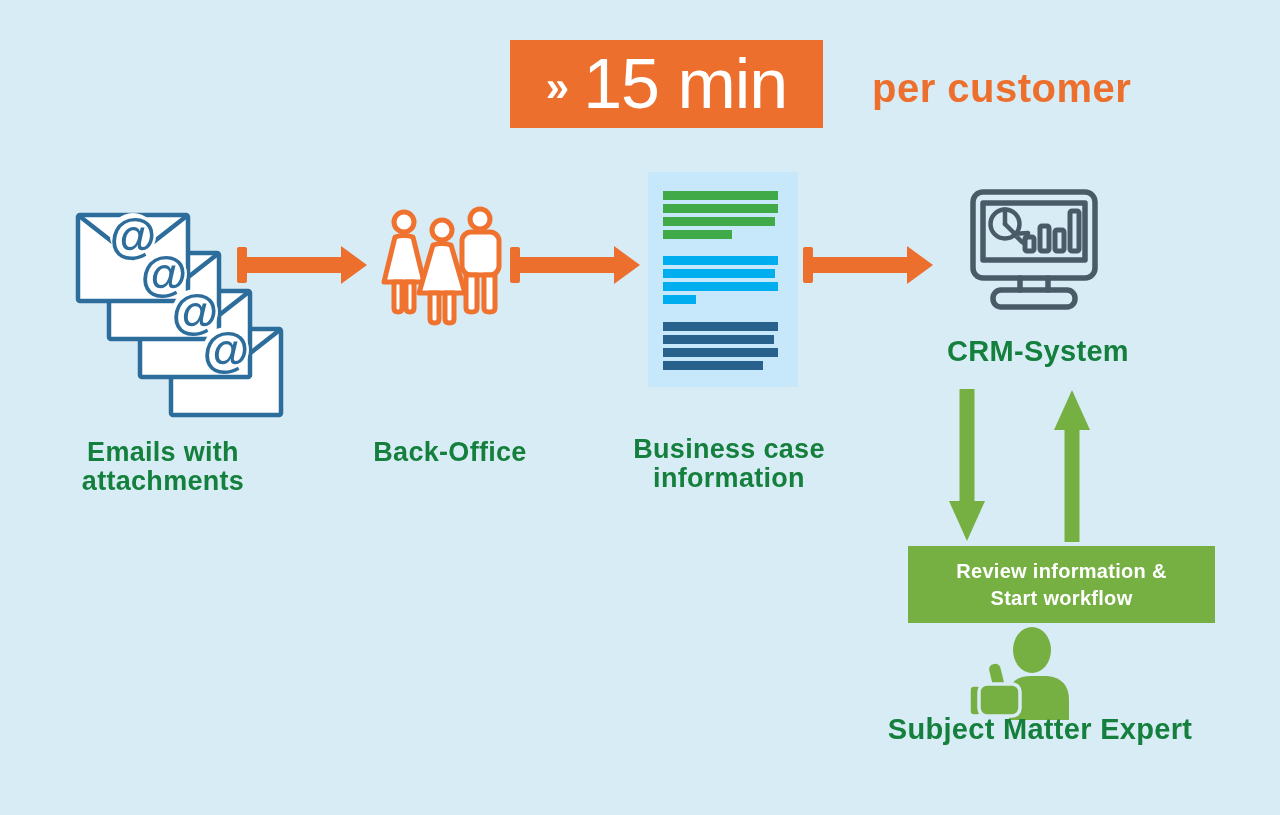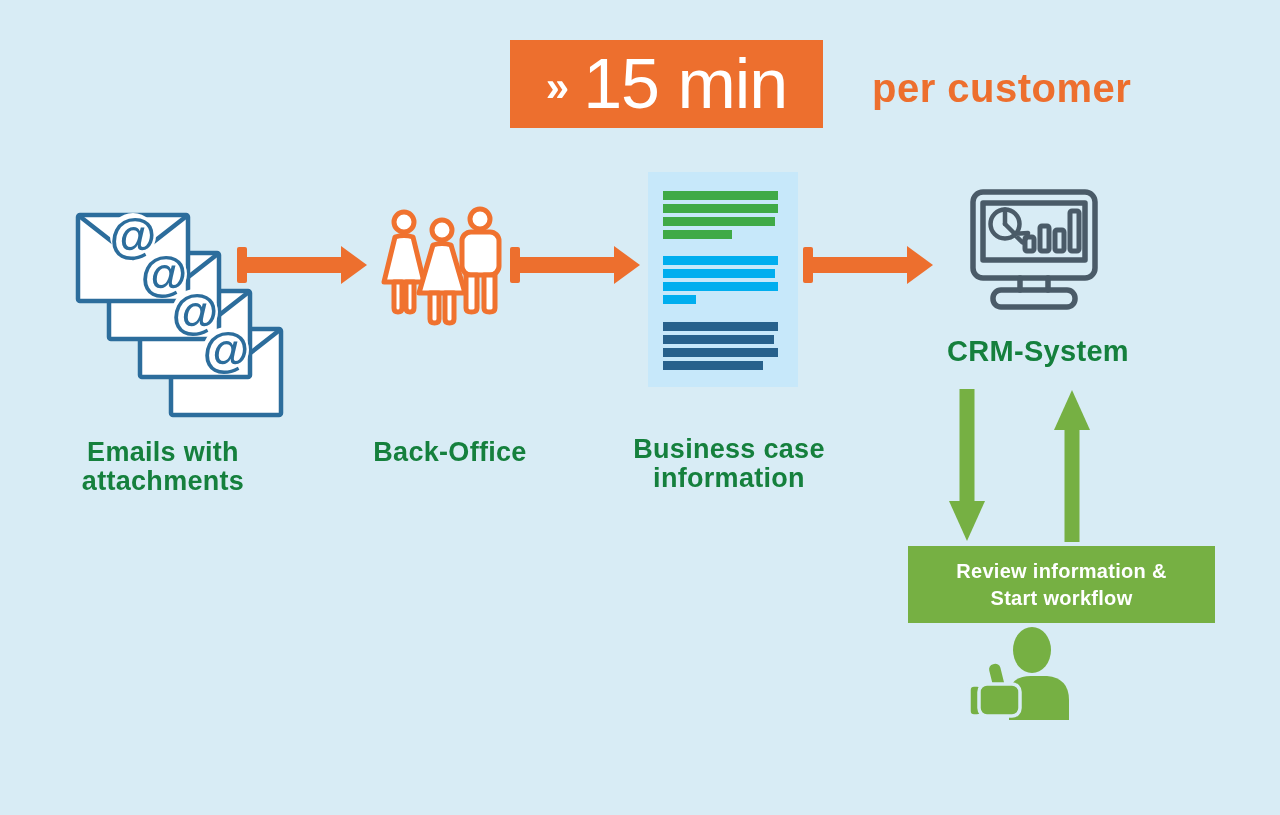--- a/index.html
+++ b/index.html
@@ -243,14 +243,17 @@
         <ellipse cx="75" cy="26" rx="19" ry="23"></ellipse>
         <g stroke="#d8ecf5" stroke-width="3.5">
           <rect x="12" y="61" width="13" height="31" rx="5"></rect>
           <rect x="33" y="38" width="15" height="36" rx="7" transform="rotate(-14 40 56)"></rect>
           <rect x="22" y="60" width="41" height="32" rx="8"></rect>
         </g>
       </g>
     </svg>
   </div>
 
+  <div class="abs lbl big" style="left:855px;top:714px;width:370px;">
+    <div>Subject Matter Expert</div>
+  </div>
 
 </div>
 
 </body></html>

